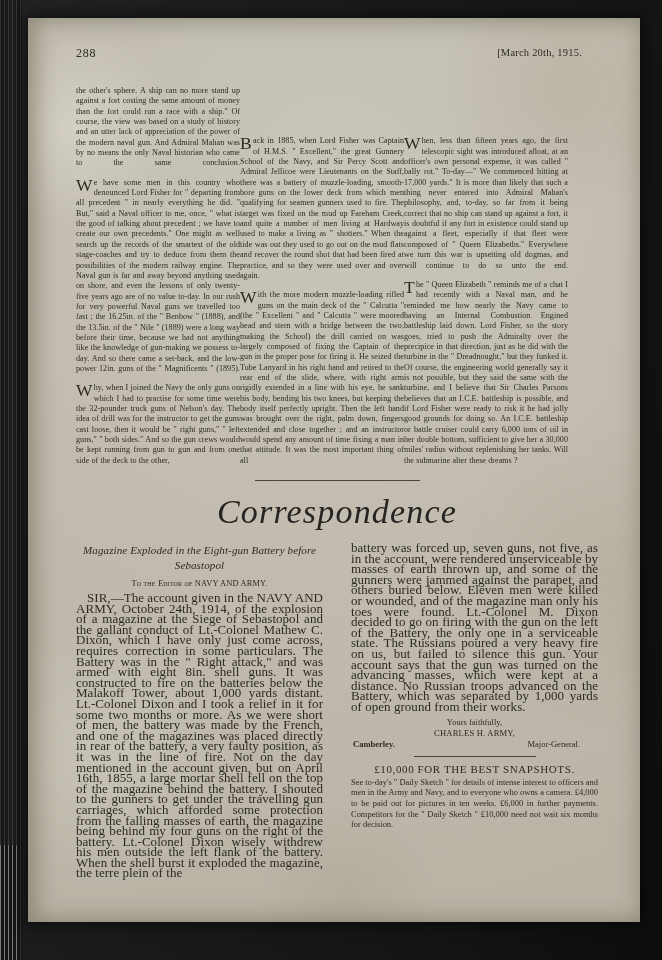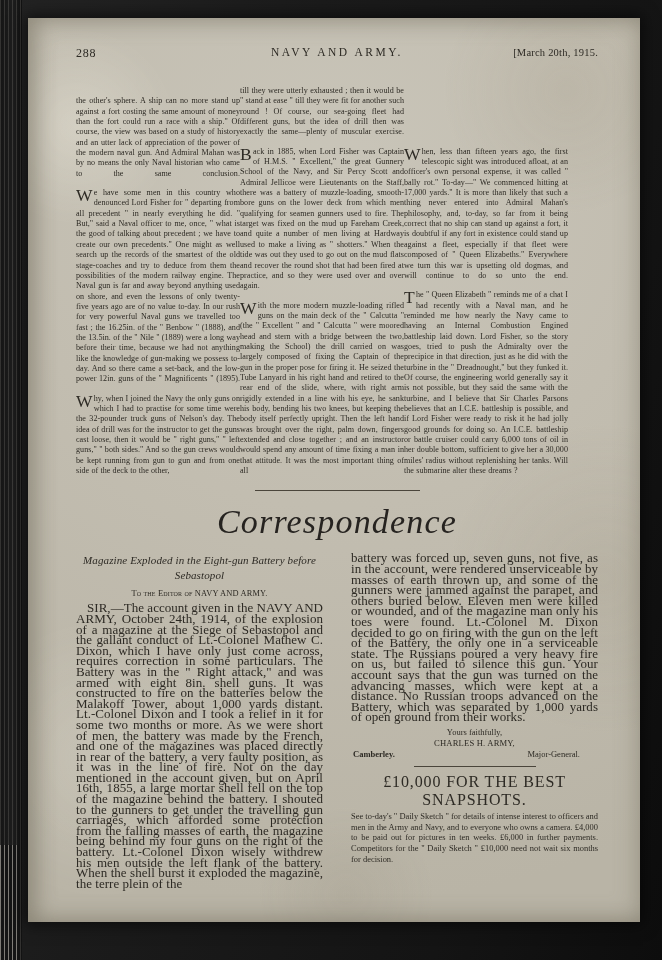--- a/index.html
+++ b/index.html
@@ -106,21 +106,21 @@
     font-size: 12px;
     letter-spacing: .06em;
   }
   .runhead .title {
     position: absolute; left: 0; right: 0; top: 0;
     text-align: center;
     font-size: 11.5px;
     letter-spacing: .22em;
   }
   .runhead .issue {
-    position: absolute; right: 0; top: 1px;
+    position: absolute; right: 16px; top: 1px;
     font-size: 10.5px;
     letter-spacing: .02em;
   }
 
   
   #article {
     margin-top: 14px;
     display: flex;
     gap: 0;
     align-items: flex-end;
@@ -213,21 +213,21 @@
     font-size: 8.5px;
     margin-top: 0;
   }
   .signrow .place { padding-left: 2px; font-weight: bold; }
   .signrow .rank  { padding-right: 18px; }
 
   #rule-ad { width: 122px; margin: 7px auto 6px auto; border-top: 1.15px solid #4a453b; }
 
   .ad-head {
     text-align: center;
-    font-size: 16px;
+    font-size: 11px;
     letter-spacing: .055em;
     margin: 0 0 2px 0;
   }
   p.adbody {
     margin: 0;
     font-size: 8.45px;
     line-height: 10.7px;
     text-align: justify;
     text-align-last: justify;
     text-indent: 11px;
@@ -243,34 +243,32 @@
   <div id="left-gutter-lower"></div>
 
   <div id="paper">
     <div id="paper-grain"></div>
     <div id="paper-edge-shade"></div>
 
     <div id="content">
 
       <div class="runhead">
         <span class="folio">288</span>
-        <span class="title">NAVY AND ARMY.</span>
         <span class="issue">[March 20th, 1915.</span>
       </div>
 
       <div id="article">
 
         <div class="col">
           <p class="body">the other's sphere. A ship can no more stand up against a fort costing the same amount of money than the fort could run a race with a ship." Of course, the view was based on a study of history and an utter lack of appreciation of the power of the modern naval gun. And Admiral Mahan was by no means the only Naval historian who came to the same conclusion.</p>
           <p class="body dropcap">We have some men in this country who denounced Lord Fisher for " departing from all precedent " in nearly everything he did. " But," said a Naval officer to me, once, " what is the good of talking about precedent ; we have to create our own precedents." One might as well search up the records of the smartest of the old stage-coaches and try to deduce from them the possibilities of the modern railway engine. The Naval gun is far and away beyond anything used on shore, and even the lessons of only twenty-five years ago are of no value to-day. In our rush for very powerful Naval guns we travelled too fast ; the 16.25in. of the " Benbow " (1888), and the 13.5in. of the " Nile " (1889) were a long way before their time, because we had not anything like the knowledge of gun-making we possess to-day. And so there came a set-back, and the low-power 12in. guns of the " Magnificents " (1895).</p>
           <p class="body dropcap last tight">Why, when I joined the Navy the only guns on which I had to practise for some time were the 32-pounder truck guns of Nelson's day. The idea of drill was for the instructor to get the guns cast loose, then it would be " right guns," " left guns," " both sides." And so the gun crews would be kept running from gun to gun and from one side of the deck to the other,</p>
         </div>
 
         <div class="col">
-          <p class="body">till they were utterly exhausted ; then it would be " stand at ease " till they were fit for another such round ! Of course, our sea-going fleet had different guns, but the idea of drill then was exactly the same—plenty of muscular exercise.</p>
           <p class="body dropcap">Back in 1885, when Lord Fisher was Captain of H.M.S. " Excellent," the great Gunnery School of the Navy, and Sir Percy Scott and Admiral Jellicoe were Lieutenants on the Staff, there was a battery of muzzle-loading, smooth-bore guns on the lower deck from which men qualifying for seamen gunners used to fire. The target was fixed on the mud up Fareham Creek, and quite a number of men living at Hardway used to make a living as " shotters." When the tide was out they used to go out on the mud flats and recover the round shot that had been fired at practice, and so they were used over and over again.</p>
           <p class="body dropcap last tight">With the more modern muzzle-loading rifled guns on the main deck of the " Calcutta " (the " Excellent " and " Calcutta " were moored head and stern with a bridge between the two, making the School) the drill carried on was largely composed of fixing the Captain of the gun in the proper pose for firing it. He seized the Tube Lanyard in his right hand and retired to the rear end of the slide, where, with right arm rigidly extended in a line with his eye, he sank his body, bending his two knees, but keeping the body itself perfectly upright. Then the left hand was brought over the right, palm down, fingers extended and close together ; and an instructor would spend any amount of time fixing a man in that attitude. It was the most important thing of all</p>
         </div>
 
         <div class="col">
           <p class="body dropcap">When, less than fifteen years ago, the first telescopic sight was introduced afloat, at an officer's own personal expense, it was called " bally rot." To-day—" We commenced hitting at 17,000 yards." It is more than likely that such a thing never entered into Admiral Mahan's philosophy, and, to-day, so far from it being correct that no ship can stand up against a fort, it is doubtful if any fort in existence could stand up against a fleet, especially if that fleet were composed of " Queen Elizabeths." Everywhere we turn this war is upsetting old dogmas, and will continue to do so unto the end.</p>
           <p class="body dropcap last tight">The " Queen Elizabeth " reminds me of a chat I had recently with a Naval man, and he reminded me how nearly the Navy came to having an Internal Combustion Engined battleship laid down. Lord Fisher, so the story goes, tried to push the Admiralty over the precipice in that direction, just as he did with the turbine in the " Dreadnought," but they funked it. Of course, the engineering world generally say it is not possible, but they said the same with the turbine, and I believe that Sir Charles Parsons believes that an I.C.E. battleship is possible, and if Lord Fisher were ready to risk it he had jolly good grounds for doing so. An I.C.E. battleship or battle cruiser could carry 6,000 tons of oil in her double bottom, sufficient to give her a 30,000 miles' radius without replenishing her tanks. Will the submarine alter these dreams ?</p>
         </div>
       </div>
 

